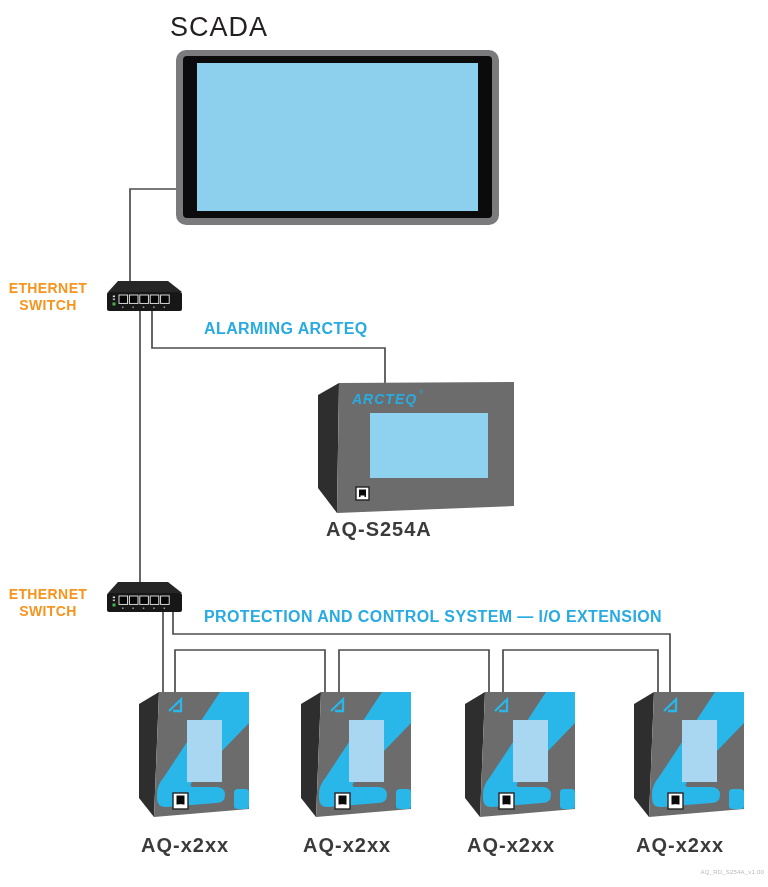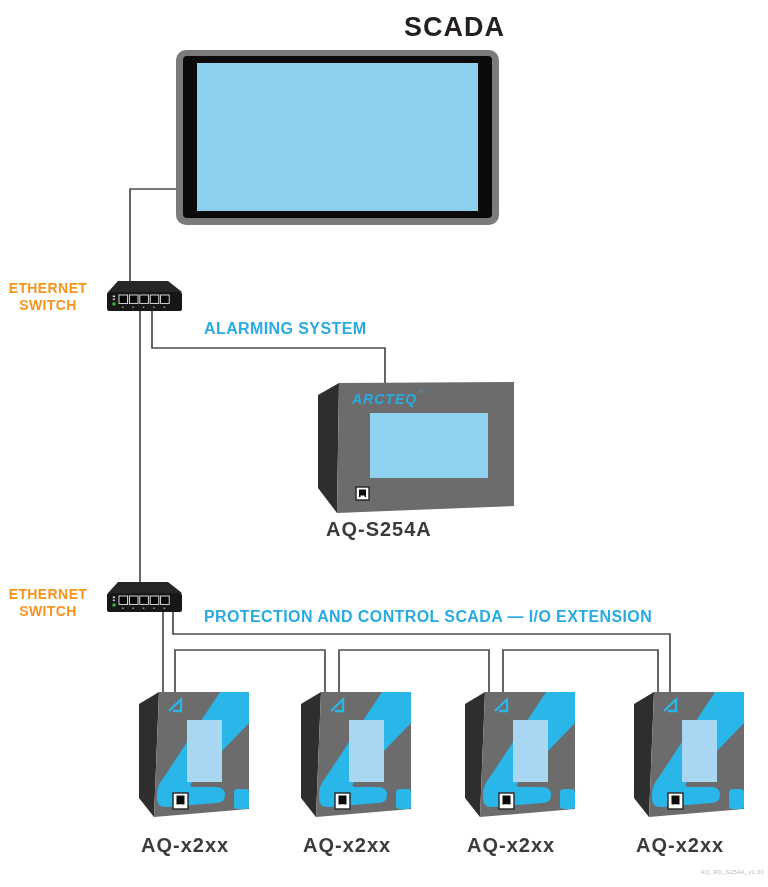--- a/index.html
+++ b/index.html
@@ -2,22 +2,22 @@
 <html><head>
 <meta charset="utf-8">
 <style>
   html,body{margin:0;padding:0;background:#fff;}
   .canvas{
     position:relative;width:768px;height:887px;background:#ffffff;
     font-family:"Liberation Sans", sans-serif;overflow:hidden;
   }
   .abs{position:absolute;}
   .title{
-    left:170px;top:12px;width:335px;text-align:right;
-    font-size:27px;font-weight:bold;letter-spacing:1px;color:#242021;
+    left:170px;top:12px;width:335px;text-align:left;
+    font-size:27px;font-weight:normal;letter-spacing:1px;color:#242021;
   }
   .eth-label{
     left:0;width:96px;text-align:center;color:#f7941e;
     font-size:14px;font-weight:bold;line-height:17px;letter-spacing:.4px;
   }
   .cyan-label{
     color:#29abe2;font-size:16px;font-weight:bold;letter-spacing:.4px;white-space:nowrap;
   }
   .dev-label{
     font-size:20px;font-weight:bold;letter-spacing:1px;color:#3b3b3b;text-align:left;
@@ -71,21 +71,21 @@
         <rect x="26.4" y="28.5" width="1.5" height="1.5"></rect>
         <rect x="36.8" y="28.5" width="1.5" height="1.5"></rect>
         <rect x="47.2" y="28.5" width="1.5" height="1.5"></rect>
         <rect x="57.6" y="28.5" width="1.5" height="1.5"></rect>
       </g>
     <rect x="6.5" y="24.5" width="3" height="3" fill="#41b649"></rect>
     <rect x="6.8" y="17.5" width="2.2" height="1.6" fill="#dddddd"></rect>
     <rect x="6.8" y="20.5" width="2.2" height="1.6" fill="#bbbbbb"></rect>
   </svg>
 
-  <div class="abs cyan-label" style="left:204px;top:320px">ALARMING SYSTEM</div>
+  <div class="abs cyan-label" style="left:204px;top:320px">ALARMING ARCTEQ</div>
 
   <svg class="abs" style="left:316px;top:374px" width="202" height="142" viewBox="0 0 202 142">
     <polygon points="2,21 23,9 21,139 2,114" fill="#2e2e2e"></polygon>
     <polygon points="23,9 198,8 198,132 21,139" fill="#6c6c6c"></polygon>
     <text x="36" y="30" font-family="Liberation Sans, sans-serif" font-size="14" font-weight="bold" font-style="italic" letter-spacing="1" fill="#29abe2">ARCTEQ</text>
     <text x="103" y="20" font-family="Liberation Sans, sans-serif" font-size="6" fill="#29abe2">®</text>
     <rect x="54" y="39" width="118" height="65" fill="#8ed2f0"></rect>
     <g>
       <rect x="40" y="113" width="13" height="13" fill="#ffffff" stroke="#222222" stroke-width="1.4"></rect>
       <rect x="43" y="115.5" width="7" height="7.5" fill="#0a0a0a"></rect>
@@ -113,21 +113,21 @@
         <rect x="26.4" y="28.5" width="1.5" height="1.5"></rect>
         <rect x="36.8" y="28.5" width="1.5" height="1.5"></rect>
         <rect x="47.2" y="28.5" width="1.5" height="1.5"></rect>
         <rect x="57.6" y="28.5" width="1.5" height="1.5"></rect>
       </g>
     <rect x="6.5" y="24.5" width="3" height="3" fill="#41b649"></rect>
     <rect x="6.8" y="17.5" width="2.2" height="1.6" fill="#dddddd"></rect>
     <rect x="6.8" y="20.5" width="2.2" height="1.6" fill="#bbbbbb"></rect>
   </svg>
 
-  <div class="abs cyan-label" style="left:204px;top:608px">PROTECTION AND CONTROL SCADA — I/O EXTENSION</div>
+  <div class="abs cyan-label" style="left:204px;top:608px">PROTECTION AND CONTROL SYSTEM — I/O EXTENSION</div>
 
   <div>
     <div class="io-device" style="left: 136px;">
       <svg width="115" height="140" viewBox="0 0 115 140">
         <polygon points="3,21 23,9 18,134 3,115" fill="#2e2e2e"></polygon>
         <polygon points="23,9 113,9 113,126 18,134" fill="#6c6c6c"></polygon>
         <path fill="#29b6e9" d="M 84,9 L 113,9 L 113,40 L 58,97 Q 51,104 58,104 L 80,104 Q 89,104 89,112 Q 89,120 80,120 L 31,124 Q 21,125 21,115 L 21,111 Q 21,102 28,94 Z"></path>
         <rect x="98" y="106" width="15" height="20" rx="3.5" fill="#29b6e9"></rect>
         <rect x="51" y="37" width="35" height="62" fill="#a9d7f2"></rect>
         <path d="M 33,28 L 45,16.5 L 45,28 L 37,28" fill="none" stroke="#29b6e9" stroke-width="2.3"></path>

